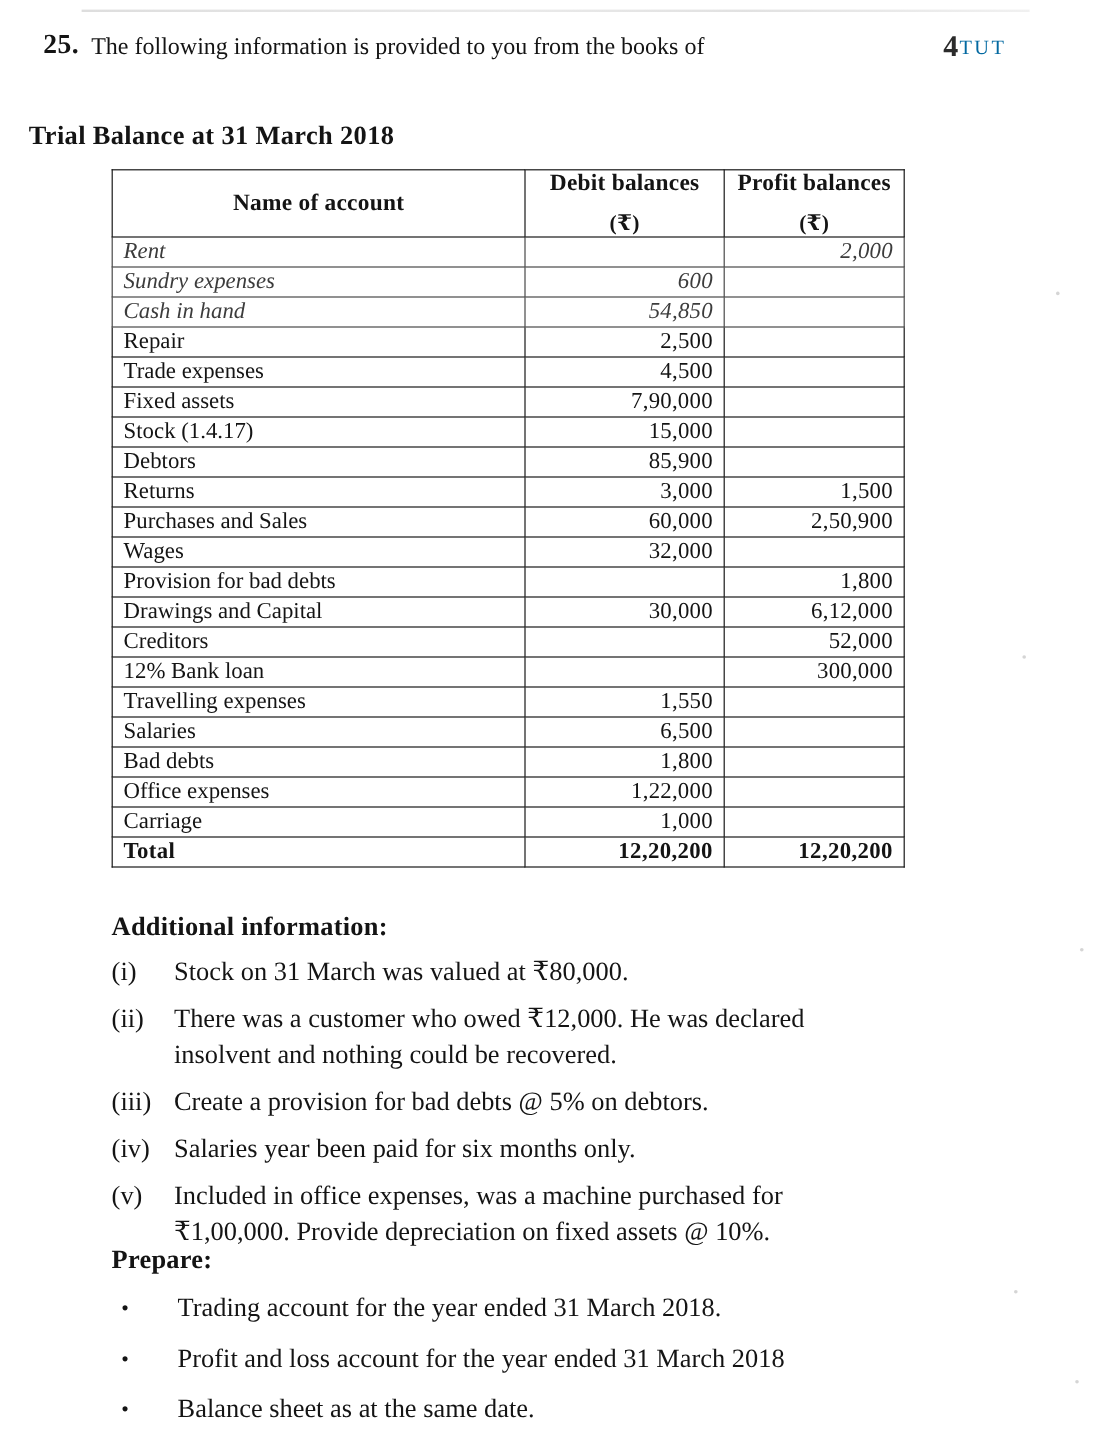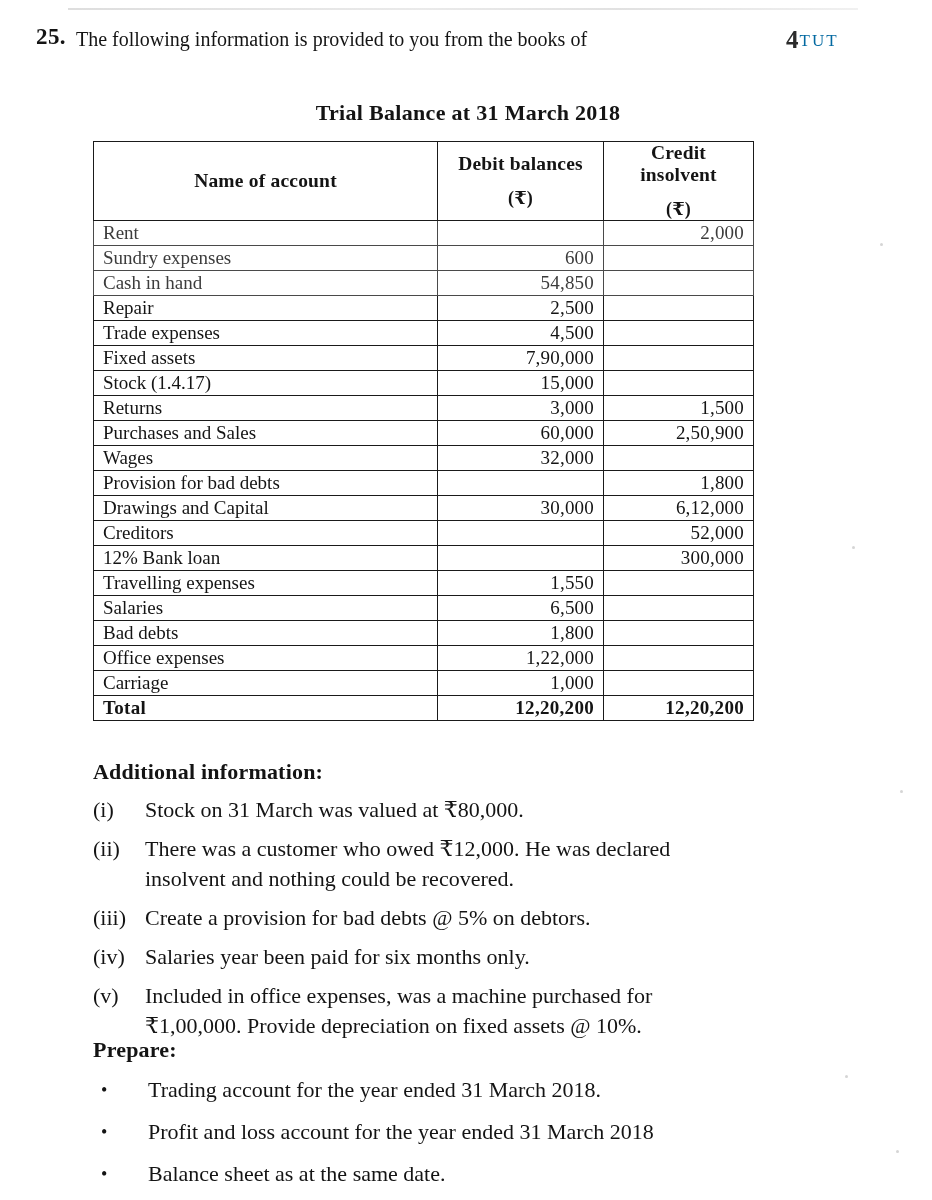--- a/index.html
+++ b/index.html
@@ -75,21 +75,20 @@
     letter-spacing: 2px;
     vertical-align: 2px;
   }
 
   
   .tb-title {
     position: absolute;
     left: 0;
     top: 100px;
     width: 912px;
-    text-align: center;
     font-size: 22px;
     font-weight: 600;
     letter-spacing: .3px;
     padding-left: 24px;
     box-sizing: border-box;
   }
 
   
   .tb-wrap {
     position: absolute;
@@ -140,20 +139,21 @@
   }
   tr.total-row td {
     font-weight: 700;
     letter-spacing: .3px;
   }
 
   
   tr.faded-row td {
     color: #3c3c3c;
     border-color: #4a4a4a;
+    font-style: italic;
   }
 
   
   .section {
     position: absolute;
     left: 93px;
     width: 800px;
   }
   #additional-info-section { top: 759px; }
   #prepare-section        { top: 1037px; }
@@ -240,21 +240,21 @@
       <col class="c-credit">
     </colgroup>
     <thead>
       <tr>
         <th class="hdr-name" rowspan="1">Name of account</th>
         <th>
           <span>Debit balances</span>
           <span class="hdr-sub">(₹)</span>
         </th>
         <th>
-          <span>Credit insolvent</span>
+          <span>Profit balances</span>
           <span class="hdr-sub">(₹)</span>
         </th>
       </tr>
     </thead>
     <tbody id="tb-body">
         <tr class="faded-row">
           <td class="acct">Rent</td>
           <td class="num"></td>
           <td class="num">2,000</td>
         </tr>
@@ -282,20 +282,25 @@
           <td class="acct">Fixed assets</td>
           <td class="num">7,90,000</td>
           <td class="num"></td>
         </tr>
         <tr>
           <td class="acct">Stock (1.4.17)</td>
           <td class="num">15,000</td>
           <td class="num"></td>
         </tr>
         <tr>
+          <td class="acct">Debtors</td>
+          <td class="num">85,900</td>
+          <td class="num"></td>
+        </tr>
+        <tr>
           <td class="acct">Returns</td>
           <td class="num">3,000</td>
           <td class="num">1,500</td>
         </tr>
         <tr>
           <td class="acct">Purchases and Sales</td>
           <td class="num">60,000</td>
           <td class="num">2,50,900</td>
         </tr>
         <tr>

